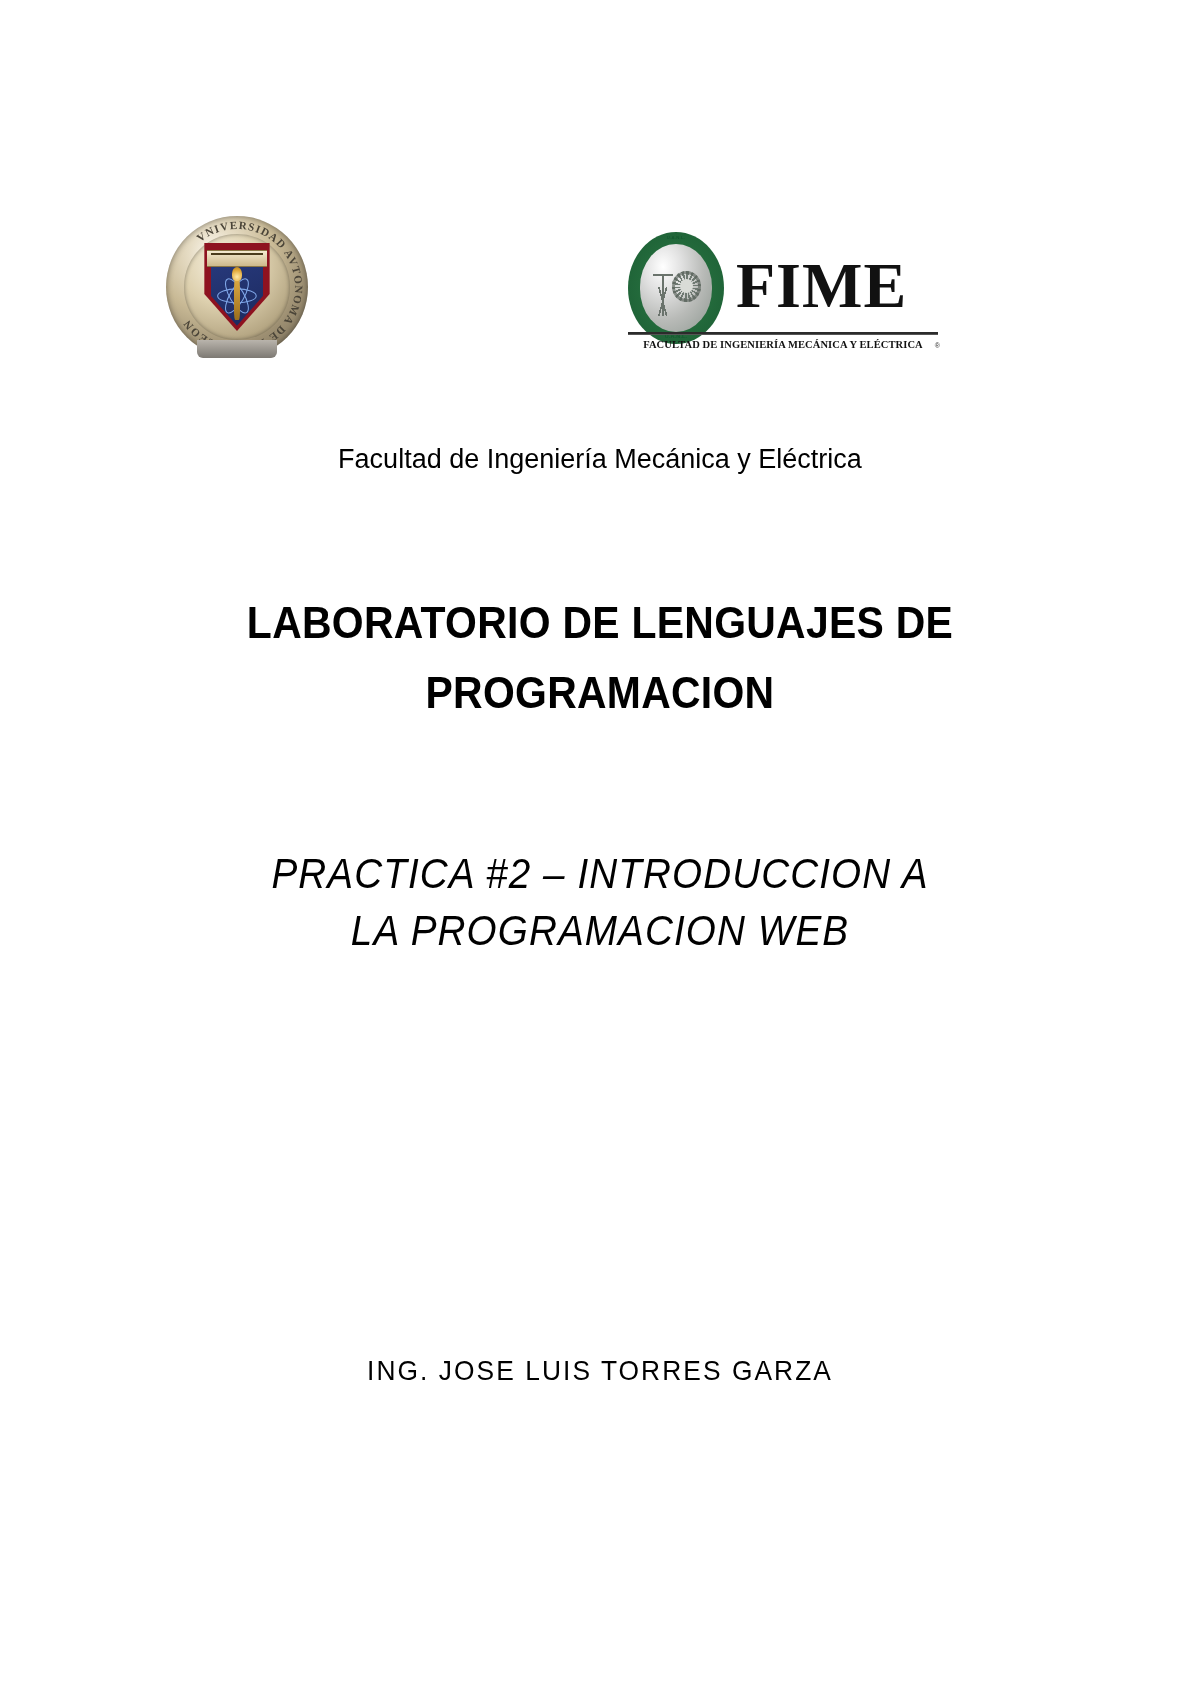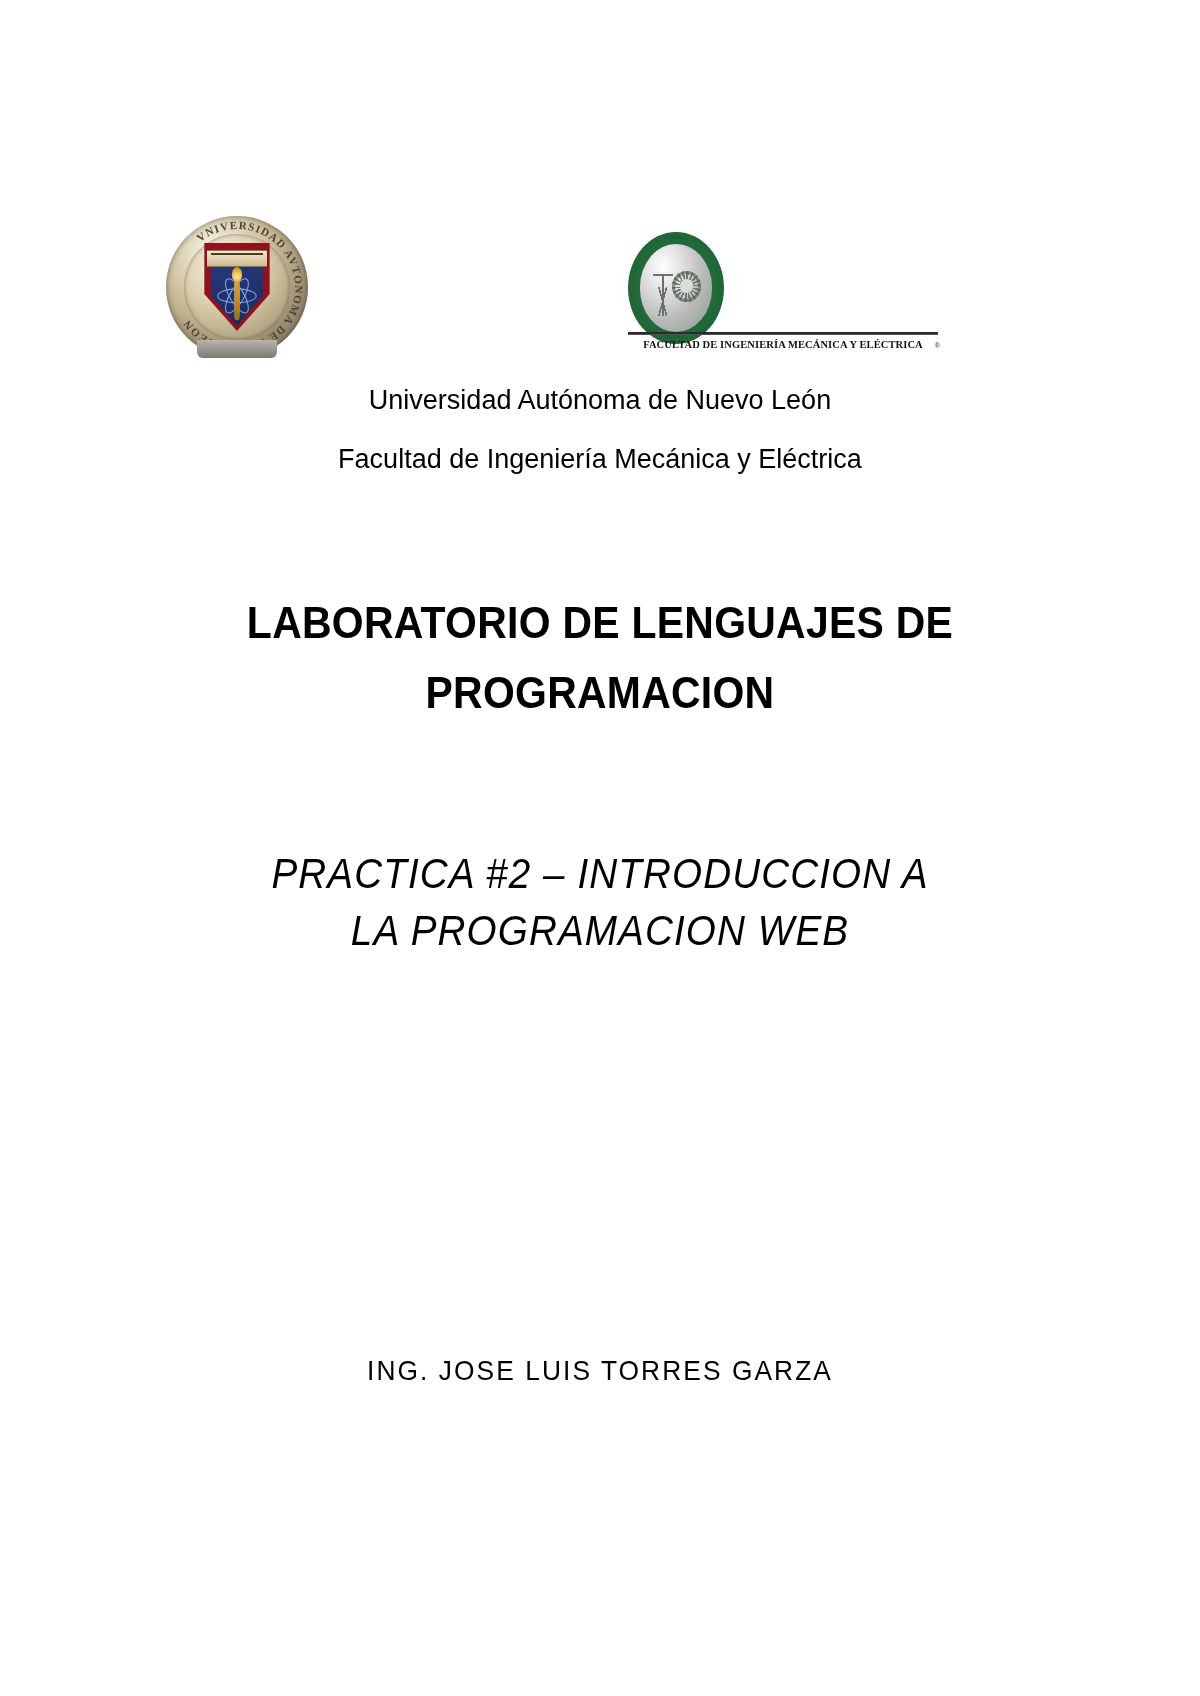--- a/index.html
+++ b/index.html
@@ -380,27 +380,27 @@
     <div class="fime-group">
       <div class="fime-oval">
         <div class="oval-ring"></div>
         <div class="oval-inner">
           <div class="oval-tower"></div>
           <div class="oval-gear"></div>
         </div>
         <div class="oval-text-top">U.A.N.L.</div>
         <div class="oval-text-bottom">U.A.N.L.</div>
       </div>
+      <div class="fime-word">FIME</div>
       <div class="fime-rule"></div>
       <div class="fime-tagline">FACULTAD DE INGENIERÍA MECÁNICA Y ELÉCTRICA</div>
       <div class="fime-tm">®</div>
     </div>
   </div>
 
-  <div class="inst inst-1">Universidad Autónoma de Nuevo León</div>
   <div class="inst inst-2">Facultad de Ingeniería Mecánica y Eléctrica</div>
 
   <div class="course course-1">LABORATORIO DE LENGUAJES DE</div>
   <div class="course course-2">PROGRAMACION</div>
 
   <div class="practice practice-1">PRACTICA #2 – INTRODUCCION A</div>
   <div class="practice practice-2">LA PROGRAMACION WEB</div>
 
   <div class="instructor">ING. JOSE LUIS TORRES GARZA</div>
 

